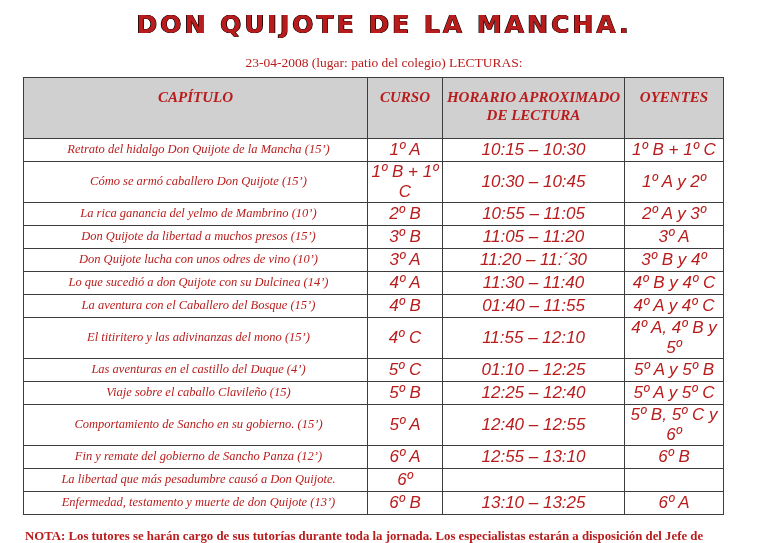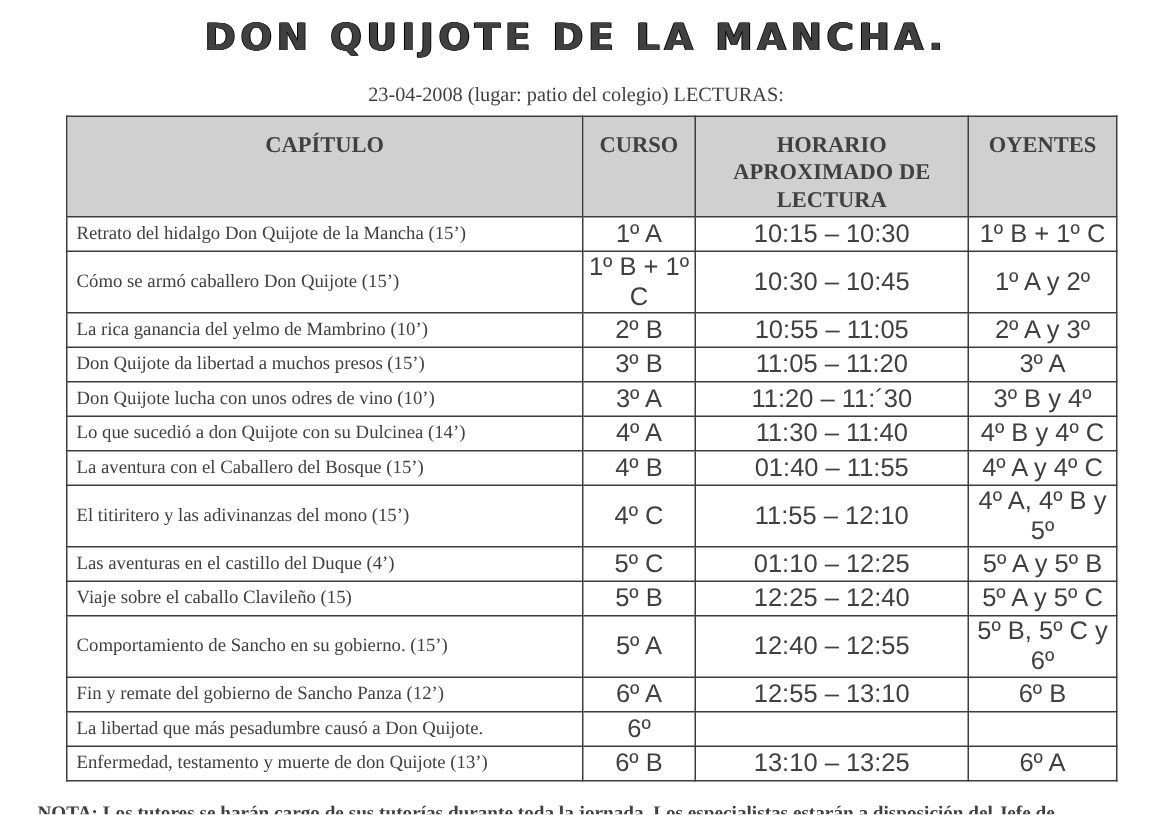--- a/index.html
+++ b/index.html
@@ -3,21 +3,21 @@
 <meta charset="utf-8">
 <style>
   * { margin:0; padding:0; box-sizing:border-box; }
   html,body { background:#ffffff; }
   .page {
     position:relative;
     width:768px;
     height:543px;
     background:#ffffff;
     font-family:"Liberation Serif", serif;
-    color:#404040;
+    color:#b91c1c;
     overflow:hidden;
   }
   .title {
     padding-top:11px;
     text-align:center;
     font-family:"DejaVu Sans", sans-serif;
     font-weight:900;
     font-size:25px;
     letter-spacing:3px;
     line-height:1.1;
@@ -26,21 +26,22 @@
   .subtitle {
     text-align:center;
     font-size:13.5px;
     margin-top:16px;
     font-family:"Liberation Serif", serif;
   }
   table.schedule {
     border-collapse:collapse;
     table-layout:fixed;
     width:700px;
-    margin:6px 0 0 44px;
+    margin:6px 0 0 23px;
+    font-style:italic;
   }
   table.schedule th, table.schedule td {
     border:1px solid #3d3d3d;
     overflow:hidden;
   }
   table.schedule thead th {
     background:#d0d0d0;
     height:61px;
     vertical-align:top;
     padding-top:10px;
@@ -48,21 +49,21 @@
     font-weight:bold;
     font-size:15px;
     line-height:1.25;
     text-align:center;
   }
   table.schedule tbody td {
     height:23px;
     background:#ffffff;
   }
   td.cap {
-    text-align:left;
+    text-align:center;
     padding-left:6px;
     font-family:"Liberation Serif", serif;
     font-size:12.5px;
   }
   td.ctr {
     text-align:center;
     font-family:"Liberation Sans", sans-serif;
     font-size:17px;
   }
   .note {

